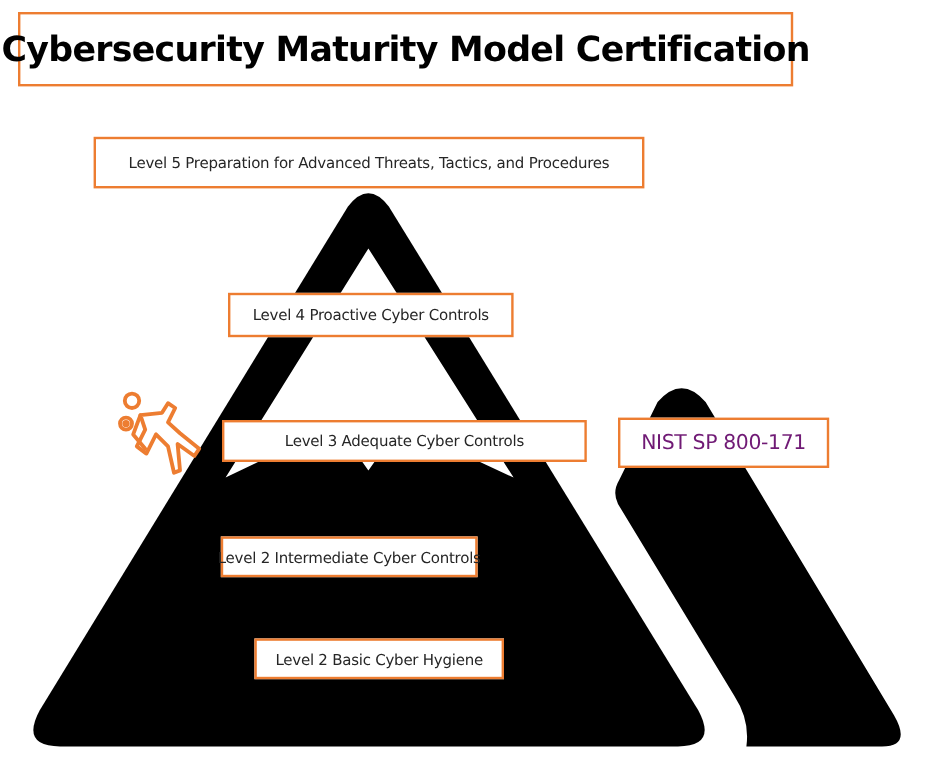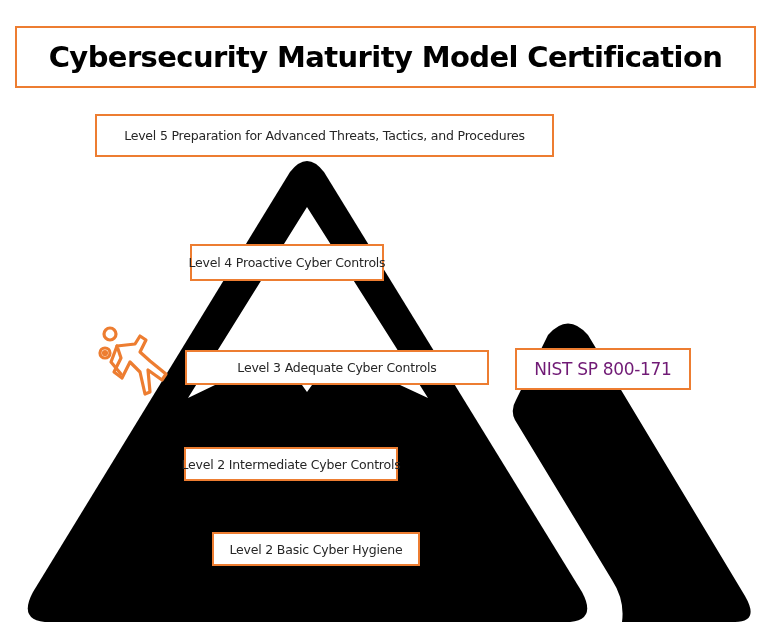--- a/index.html
+++ b/index.html
@@ -3,25 +3,25 @@
   <meta charset="utf-8">
   <style>
     html, body { margin: 0; padding: 0; background: #ffffff; }
     body { width: 773px; height: 641px; position: relative; overflow: hidden; font-family: "Liberation Sans", sans-serif; }
     .canvas { position: absolute; left: 0; top: 0; width: 773px; height: 641px; }
     .box {
       position: absolute; background: #ffffff; border: 2px solid #ed7d31;
       box-sizing: border-box; display: flex; align-items: center; justify-content: center;
       color: #262626; white-space: nowrap; font-family: "DejaVu Sans", sans-serif;
     }
-    .title-box { left: 15px; top: 10px; width: 741px; height: 62px; border-width: 2px; margin-top: 16px; }
+    .title-box { left: 15px; top: 10px; width: 646px; height: 62px; border-width: 2px; }
     .title-box span { font-family: "DejaVu Sans", sans-serif; font-weight: bold; font-size: 29px; color: #000; letter-spacing: -0.6px; }
     .lvl span { font-size: 12.5px; letter-spacing: -0.2px; }
-    .l5 { left: 95px; top: 114px; width: 459px; height: 43px; }
-    .l4 { left: 190px; top: 244px; width: 194px; height: 37px; }
+    .l5 { left: 78px; top: 114px; width: 459px; height: 43px; }
+    .l4 { left: 190px; top: 244px; width: 238px; height: 37px; }
     .l3 { left: 185px; top: 350px; width: 304px; height: 35px; }
     .l2 { left: 184px; top: 447px; width: 214px; height: 34px; }
     .l1 { left: 212px; top: 532px; width: 208px; height: 34px; }
     .nist { left: 515px; top: 348px; width: 176px; height: 42px; }
     .nist span { font-size: 17px; color: #701a75; letter-spacing: -0.3px; }
     svg { position: absolute; left: 0; top: 0; }
   </style>
 </head>
 <body>
 

